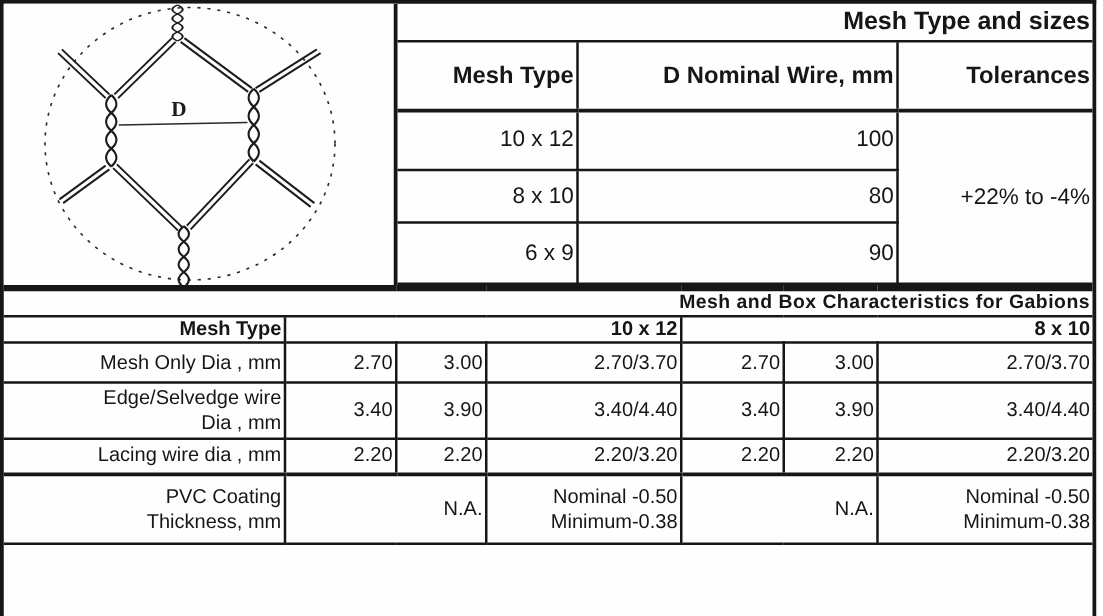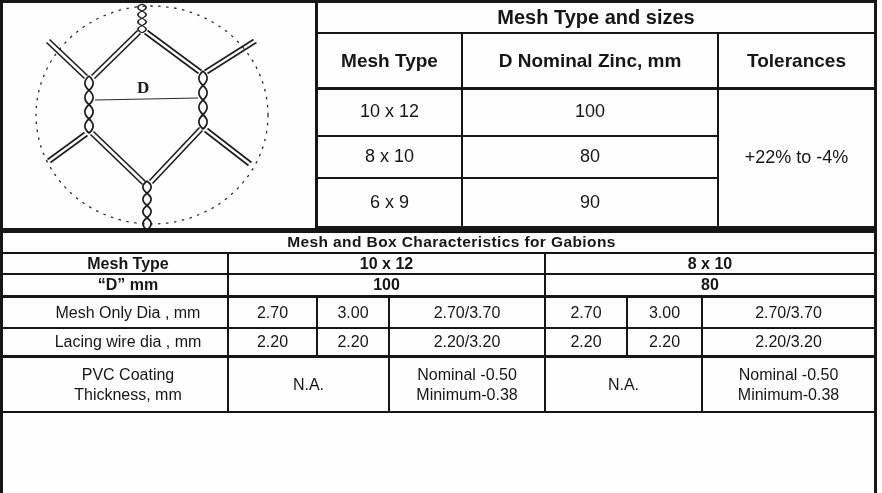--- a/index.html
+++ b/index.html
@@ -16,21 +16,21 @@
     background:#fefefe;
   }
   .top-section{display:flex;height:225px;}
   .diagram-box{
     width:312px;height:225px;flex:0 0 312px;
     border-right:3px solid #161616;
     background:#fefefe;
   }
   table{border-collapse:collapse;table-layout:fixed;}
   td{
-    border:2px solid #161616;text-align:center;vertical-align:middle;
+    border:2px solid #161616;text-align:right;vertical-align:middle;
     padding:0 2px;white-space:pre-line;line-height:1.22;
     overflow:hidden;
   }
   .b{font-weight:bold;}
   
   .mesh-table{width:556px;height:225px;}
   .mesh-table td{font-size:18px;}
   .mesh-table .t-title{font-size:20px;border-top:none;}
   .mesh-table .hdr td{font-size:19px;border-bottom:3px solid #161616;}
   .mesh-table td:first-child{border-left:none;}
@@ -111,21 +111,21 @@
           <col style="width:144px">
           <col style="width:256px">
           <col>
         </colgroup>
       <tbody>
         <tr style="height:30px">
           <td colspan="3" class="b t-title">Mesh Type and sizes</td>
         </tr>
         <tr class="hdr" style="height:55px">
           <td class="b">Mesh Type</td>
-          <td class="b">D Nominal Zinc, mm</td>
+          <td class="b">D Nominal Wire, mm</td>
           <td class="b">Tolerances</td>
         </tr>
         <tr style="height:48px">
           <td>10 x 12</td>
           <td>100</td>
           <td rowspan="3">+22% to -4%</td>
         </tr>
         <tr style="height:42px">
           <td>8 x 10</td>
           <td>80</td>
@@ -150,33 +150,38 @@
     </colgroup>
     <tbody>
       <tr style="height:22px">
         <td colspan="7" class="g-title">Mesh and Box Characteristics for Gabions</td>
       </tr>
       <tr style="height:21px">
         <td class="b">Mesh Type</td>
         <td colspan="3" class="b">10 x 12</td>
         <td colspan="3" class="b">8 x 10</td>
       </tr>
-      <tr class="row-thick" style="height:21px">
-        <td class="b">“D” mm</td>
-        <td colspan="3" class="b">100</td>
-        <td colspan="3" class="b">80</td>
-      </tr>
       <tr style="height:32px">
         <td>Mesh Only Dia , mm</td>
         <td>2.70</td>
         <td>3.00</td>
         <td>2.70/3.70</td>
         <td>2.70</td>
         <td>3.00</td>
         <td>2.70/3.70</td>
+      </tr>
+      <tr style="height:45px">
+        <td>Edge/Selvedge wire
+Dia , mm</td>
+        <td>3.40</td>
+        <td>3.90</td>
+        <td>3.40/4.40</td>
+        <td>3.40</td>
+        <td>3.90</td>
+        <td>3.40/4.40</td>
       </tr>
       <tr class="row-thick" style="height:28px">
         <td>Lacing wire dia , mm</td>
         <td>2.20</td>
         <td>2.20</td>
         <td>2.20/3.20</td>
         <td>2.20</td>
         <td>2.20</td>
         <td>2.20/3.20</td>
       </tr>

